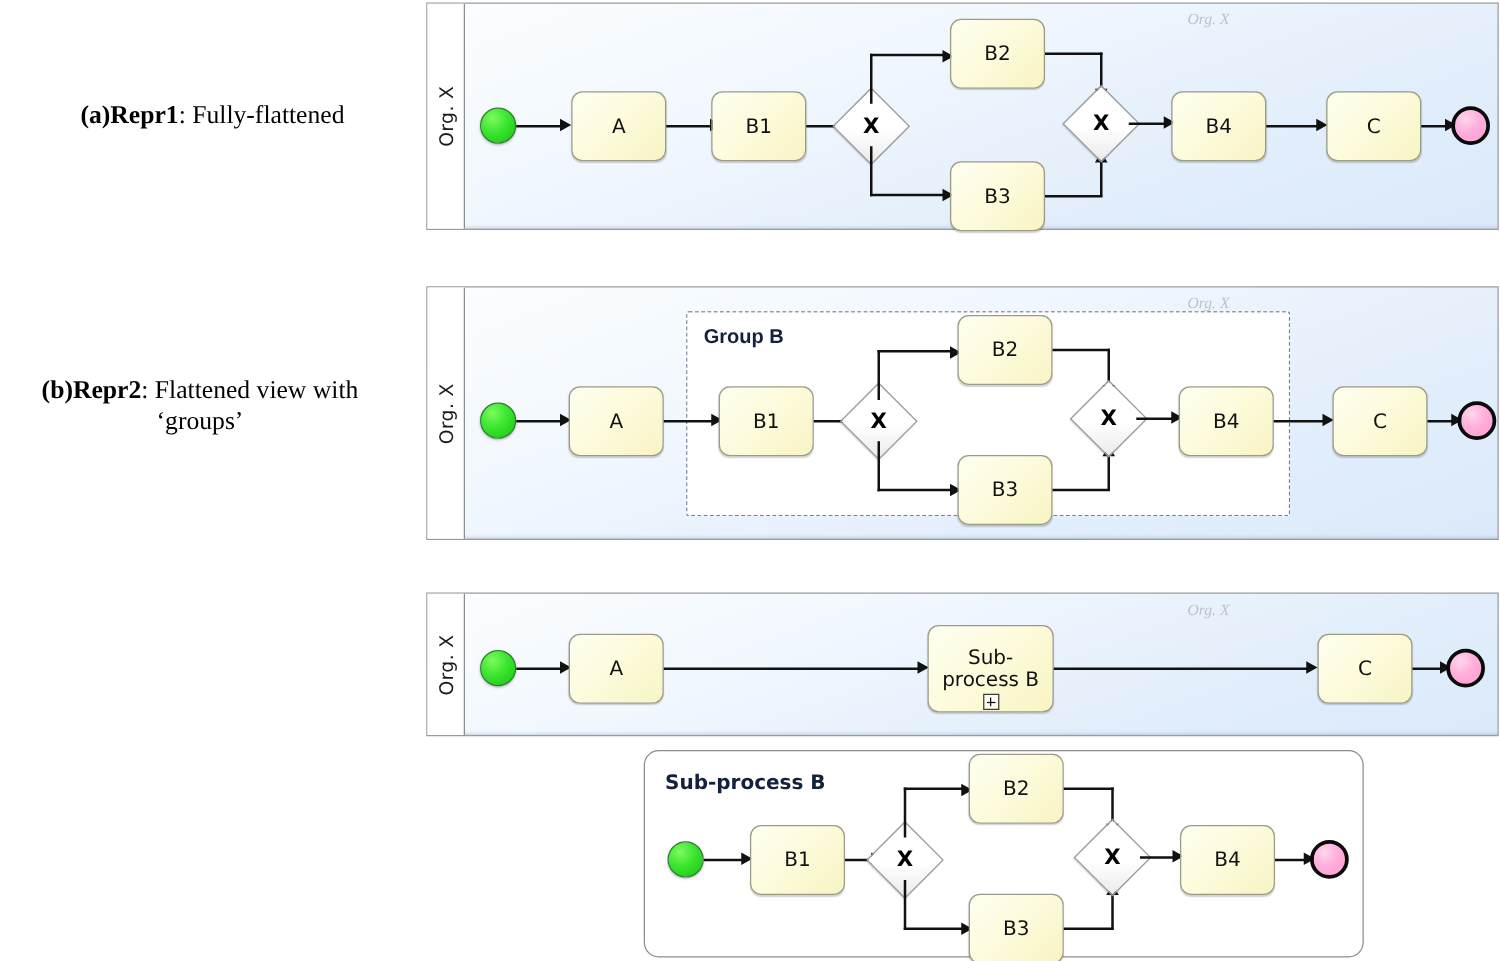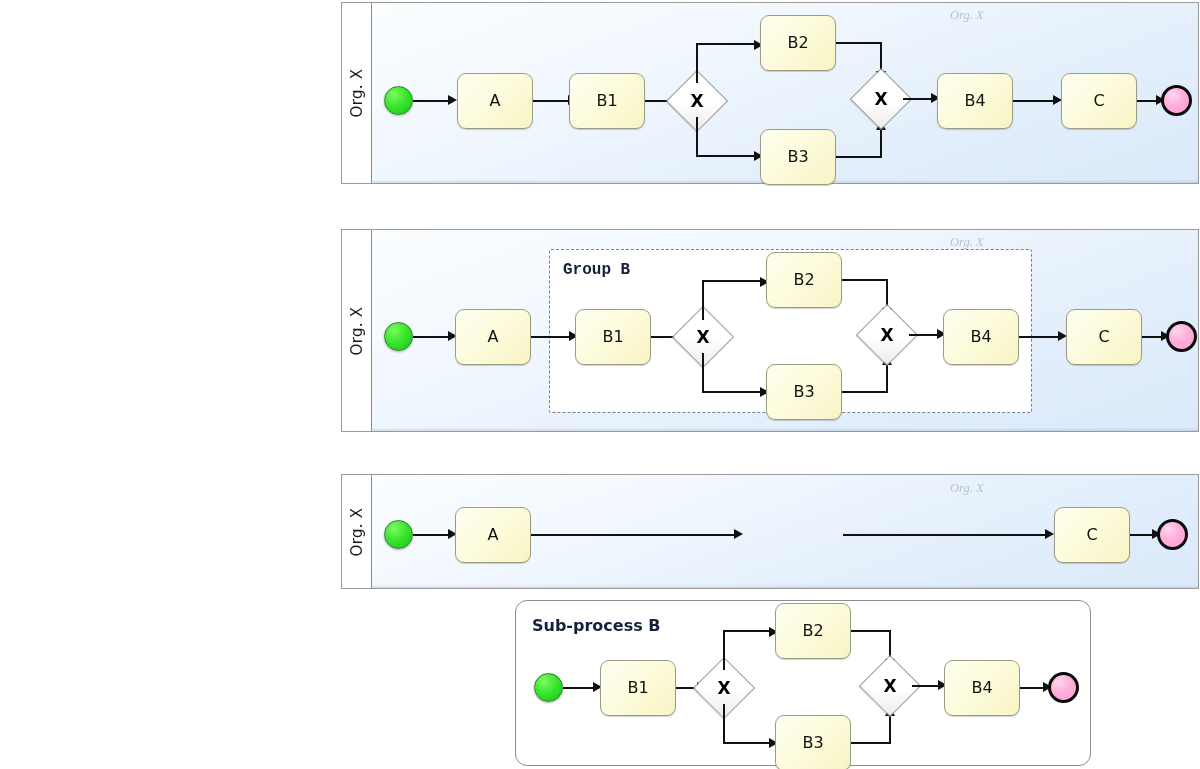--- a/index.html
+++ b/index.html
@@ -124,21 +124,21 @@
 
   
   .groupbox{
     position:absolute;box-sizing:border-box;
     border:1.6px dashed #6f7f93;
     background:#ffffff;
     border-radius:2px;
   }
   .groupbox-label{
     position:absolute;
-    font-family:Liberation Mono, monospace;
+    font-family:Liberation Sans, sans-serif;
     font-weight:bold;font-size:16px;color:#14213d;
     white-space:nowrap;
   }
 
   
   .submodel{
     position:absolute;box-sizing:border-box;
     border:1.4px solid #8d8d8d;
     border-radius:12px;
     background:#ffffff;
@@ -148,21 +148,27 @@
     font-family:"DejaVu Sans", sans-serif;
     font-weight:bold;font-size:16px;color:#14213d;
     white-space:nowrap;
   }
 </style>
 </head>
 <body>
 
 <div class="stage">
 
-
+  <div class="caption" style="left:20px;top:80px;width:300px;">
+    <span class="lbl">(a)</span><span class="repr">Repr1</span><span>: </span><span>Fully-flattened</span>
+  </div>
+
+  <div class="caption" style="left:0px;top:300px;width:320px;">
+    <span class="lbl">(b)</span><span class="repr">Repr2</span><span>: </span><span>Flattened view with ‘groups’</span>
+  </div>
 
 
   <div class="pool" style="left:341px;top:2px;width:858px;height:182px;">
     <div class="pool-inner-shadow"></div>
 
     <div class="lane-header">
       <span>Org. X</span>
     </div>
 
     <div class="pool-watermark" style="left:608px;top:5px;">Org. X</div>
@@ -303,20 +309,25 @@
 
     <div class="event start" style="left:42px;top:45px;width:29px;height:29px;"></div>
     <div class="edge h" style="left:71px;top:58.5px;width:37px;"></div>
     <div class="arrow r" style="left:106px;top:54px;"></div>
 
     <div class="task" style="left:113px;top:32px;width:76px;height:56px;">A</div>
 
     <div class="edge h" style="left:189px;top:58.5px;width:208px;"></div>
     <div class="arrow r" style="left:392px;top:54px;"></div>
 
+    <div class="task subproc" style="left:400px;top:25px;width:101px;height:70px;">
+      <span>Sub-</span>
+      <span>process B</span>
+      <span class="plus-marker"></span>
+    </div>
 
     <div class="edge h" style="left:501px;top:58.5px;width:207px;"></div>
     <div class="arrow r" style="left:703px;top:54px;"></div>
 
     <div class="task" style="left:712px;top:32px;width:76px;height:56px;">C</div>
     <div class="edge h" style="left:788px;top:58.5px;width:27px;"></div>
     <div class="arrow r" style="left:810px;top:54px;"></div>
 
     <div class="event end" style="left:815px;top:44px;width:31px;height:31px;"></div>
   </div>

